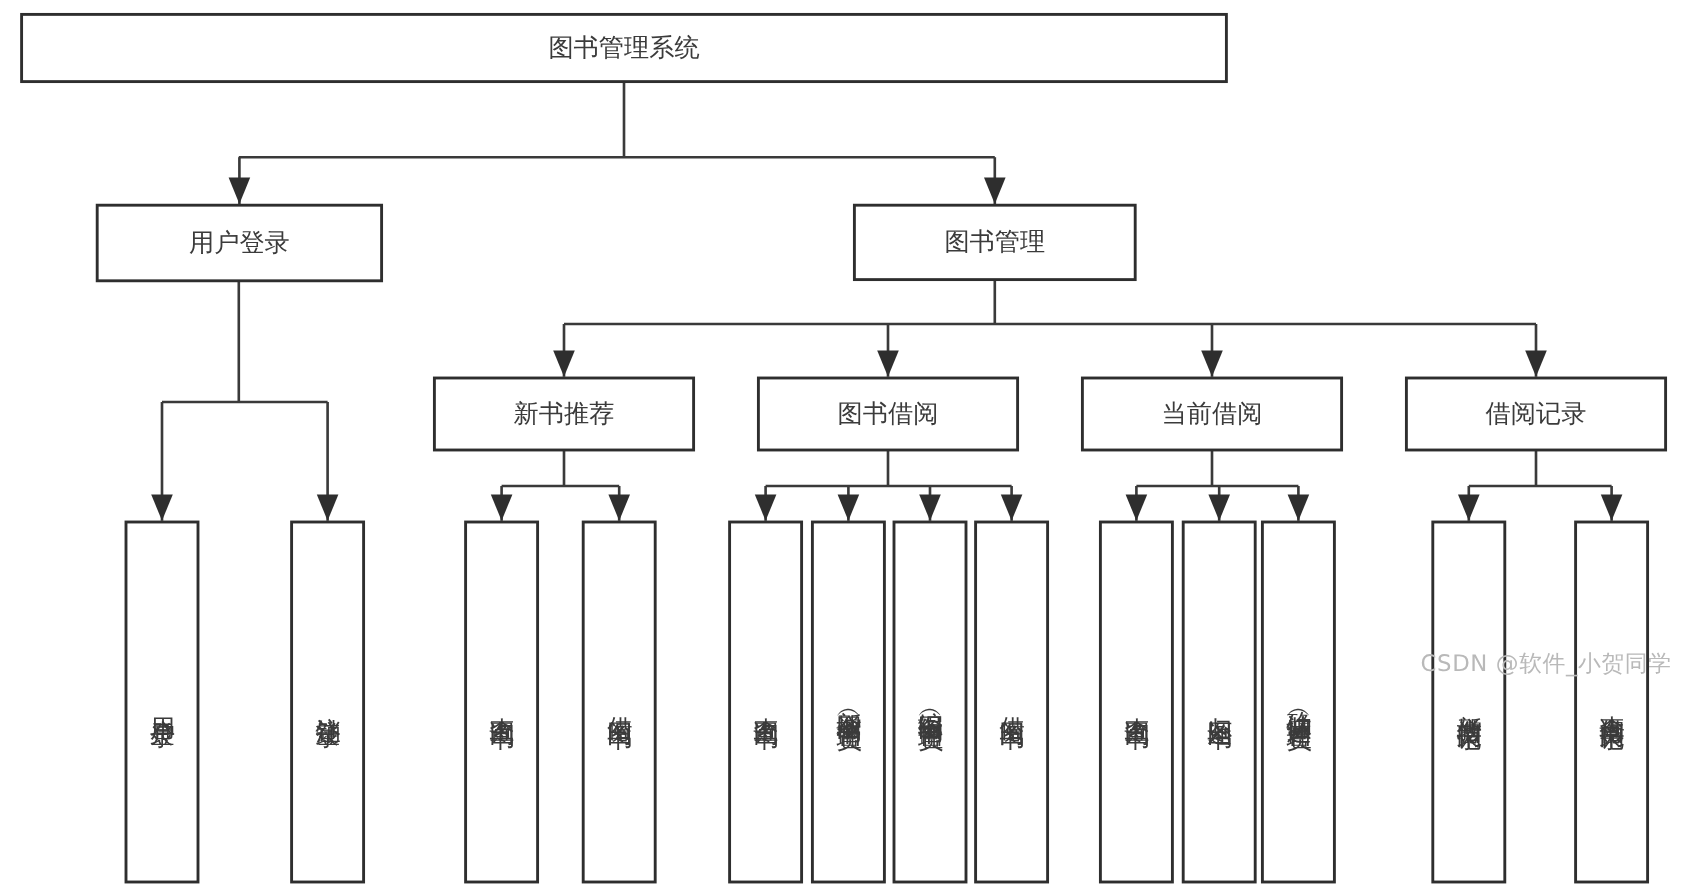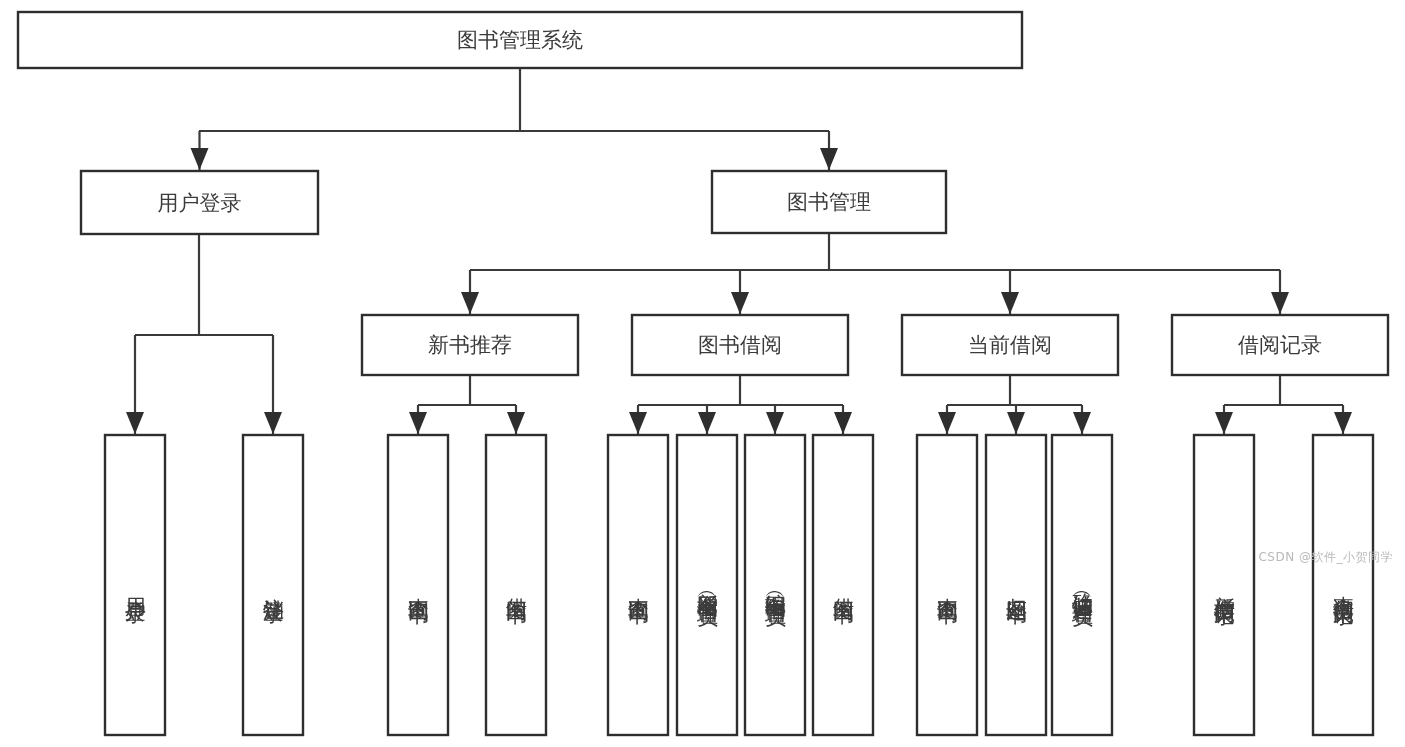--- a/index.html
+++ b/index.html
@@ -70,21 +70,21 @@
     font-family: "DejaVu Sans", "Liberation Sans", sans-serif;
     font-size: 21px;
     line-height: 1;
     white-space: nowrap;
   }
   .watermark {
     position: absolute;
     right: 12px;
     bottom: 6px;
     color: #b9b9b9;
-    font-size: 12px;
+    font-size: 19px;
     font-family: "DejaVu Sans", "Liberation Sans", sans-serif;
     letter-spacing: 0.5px;
     user-select: none;
   }
 </style>
 </head>
 <body>
 
 <div id="diagram-root">
 

